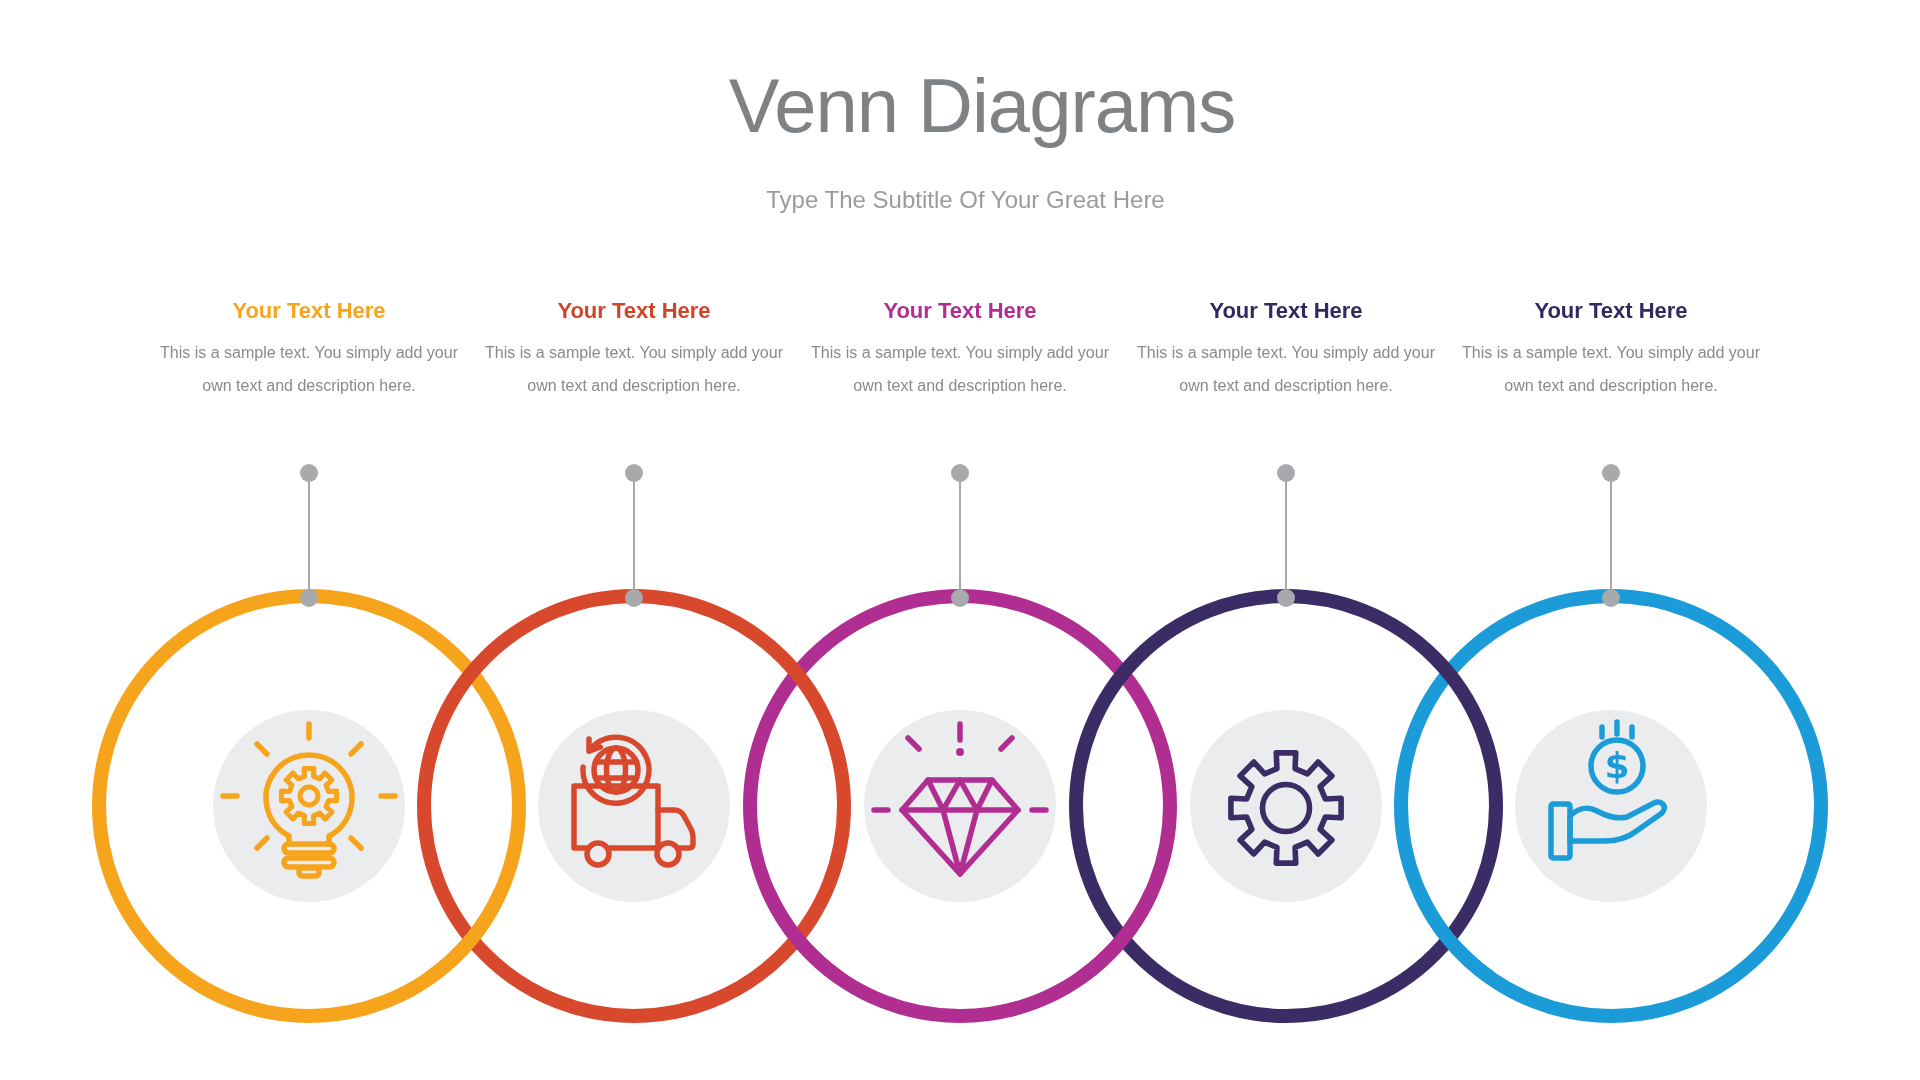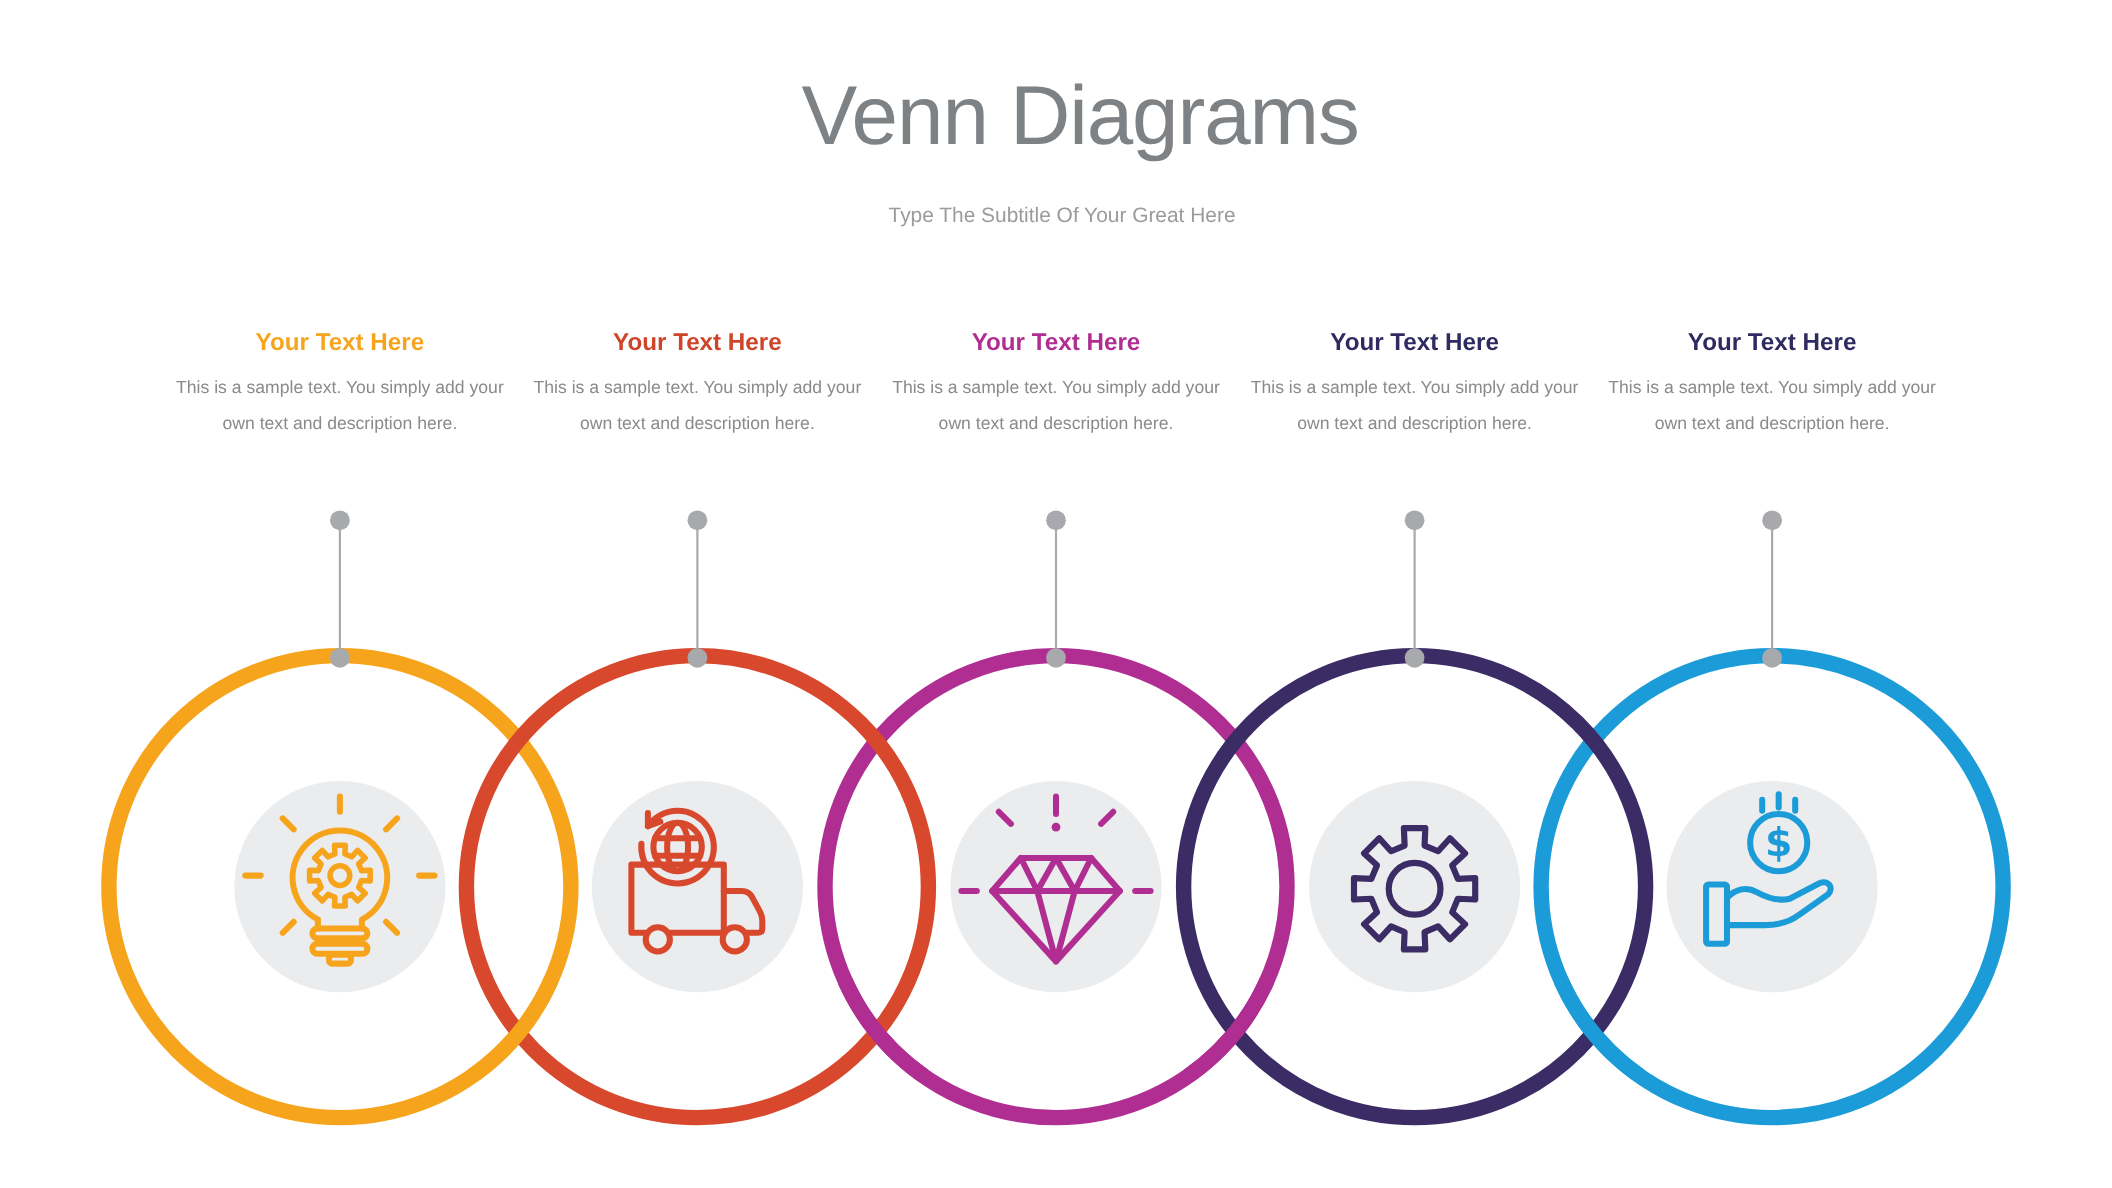--- a/index.html
+++ b/index.html
@@ -25,21 +25,21 @@
     font-weight: 400;
     letter-spacing: -1px;
     color: #7F8285;
   }
   .slide-subtitle {
     position: absolute;
     left: 11px; right: 0;
     top: 186px;
     margin: 0;
     text-align: center;
-    font-size: 19px;
+    font-size: 24px;
     font-weight: 400;
     color: #9B9B9E;
   }
   .column {
     position: absolute;
     top: 298px;
     width: 320px;
     text-align: center;
   }
   .column h2 {

